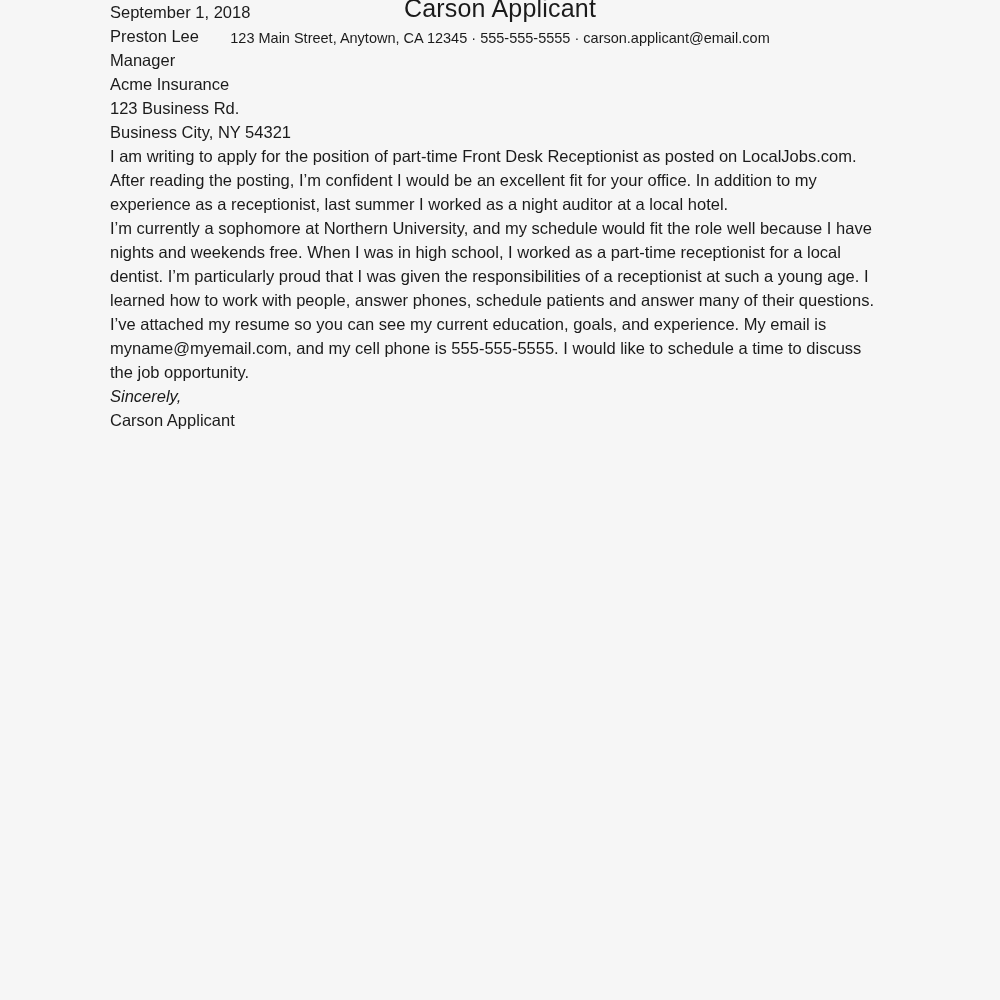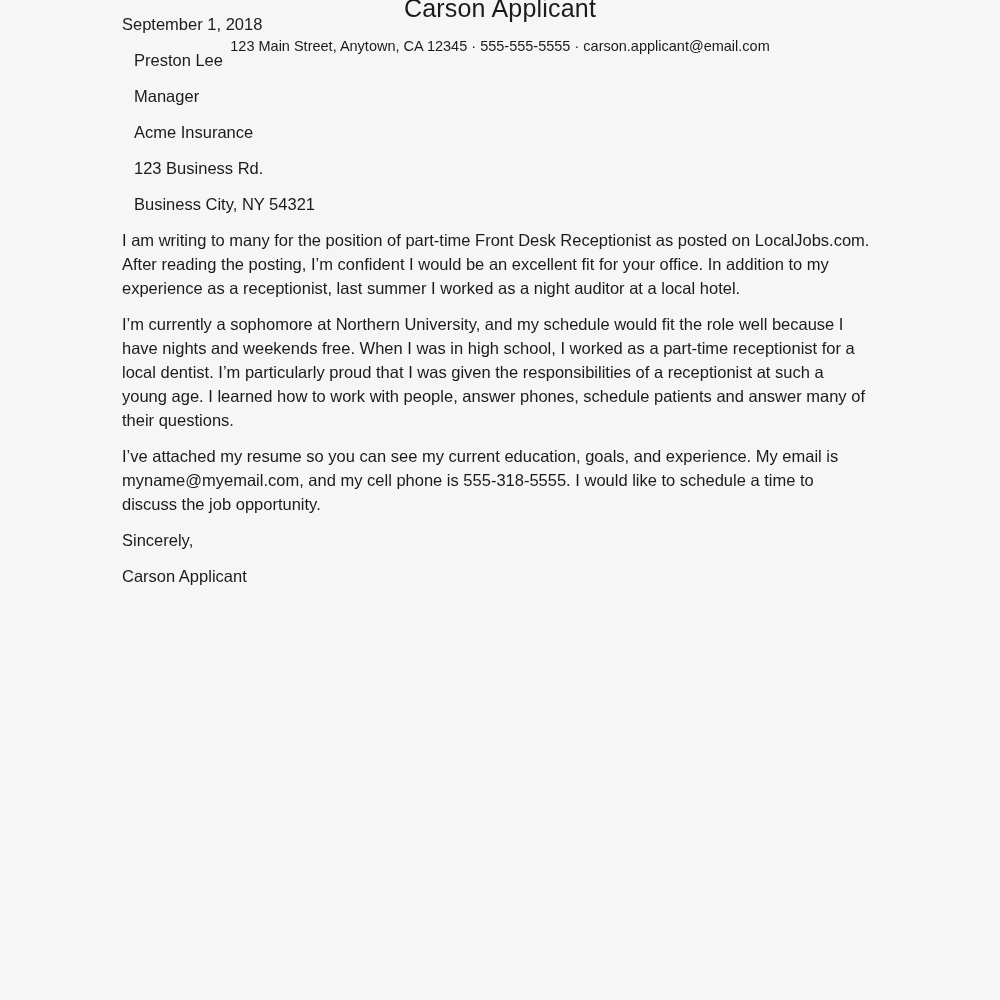--- a/index.html
+++ b/index.html
@@ -24,42 +24,42 @@
     text-align: center;
   }
   .letterhead-name {
     margin: -5px 0 0 0;
     font-size: 25px;
     font-weight: 400;
     line-height: 26px;
     letter-spacing: 0.2px;
   }
   .letterhead-contact {
-    margin-top: 16px;
+    margin-top: 8px;
     font-size: 14.5px;
     line-height: 18px;
     font-weight: 400;
   }
   .letter-body {
     position: absolute;
     top: 0;
     left: 110px;
     width: 772px;
     font-size: 16.5px;
     line-height: 24px;
   }
   .letter-body p, .letter-body div {
-    margin: 12px;
+    margin: 0;
     padding: 0;
   }
   .date-line { margin-top: 112px; }
   .recipient-block { margin-top: 24px; }
   .salutation { margin-top: 24px; }
   .paragraph { margin-top: 24px; }
-  .closing { margin-top: 48px; }
+  .closing { margin-top: 48px; font-style: italic; }
   .signature-line { margin-top: 24px; }
   .typed-name { margin-top: 24px; }
 </style>
 </head>
 <body>
 
 <div class="page">
 
   <div class="letterhead">
     <h1 class="letterhead-name">Carson Applicant</h1>
@@ -72,25 +72,25 @@
 
     <div class="recipient-block">
       <div>Preston Lee</div>
       <div>Manager</div>
       <div>Acme Insurance</div>
       <div>123 Business Rd.</div>
       <div>Business City, NY 54321</div>
     </div>
 
 
-    <p class="paragraph">I am writing to many for the position of part-time Front Desk Receptionist as posted on LocalJobs.com. After reading the posting, I’m confident I would be an excellent fit for your office. In addition to my experience as a receptionist, last summer I worked as a night auditor at a local hotel.</p>
+    <p class="paragraph">I am writing to apply for the position of part-time Front Desk Receptionist as posted on LocalJobs.com. After reading the posting, I’m confident I would be an excellent fit for your office. In addition to my experience as a receptionist, last summer I worked as a night auditor at a local hotel.</p>
 
     <p class="paragraph">I’m currently a sophomore at Northern University, and my schedule would fit the role well because I have nights and weekends free. When I was in high school, I worked as a part-time receptionist for a local dentist. I’m particularly proud that I was given the responsibilities of a receptionist at such a young age. I learned how to work with people, answer phones, schedule patients and answer many of their questions.</p>
 
-    <p class="paragraph">I’ve attached my resume so you can see my current education, goals, and experience. My email is myname@myemail.com, and my cell phone is 555-318-5555. I would like to schedule a time to discuss the job opportunity.</p>
+    <p class="paragraph">I’ve attached my resume so you can see my current education, goals, and experience. My email is myname@myemail.com, and my cell phone is 555-555-5555. I would like to schedule a time to discuss the job opportunity.</p>
 
     <div class="closing">Sincerely,</div>
 
 
     <div class="typed-name">Carson Applicant</div>
 
   </div>
 </div>
 
 </body></html>

